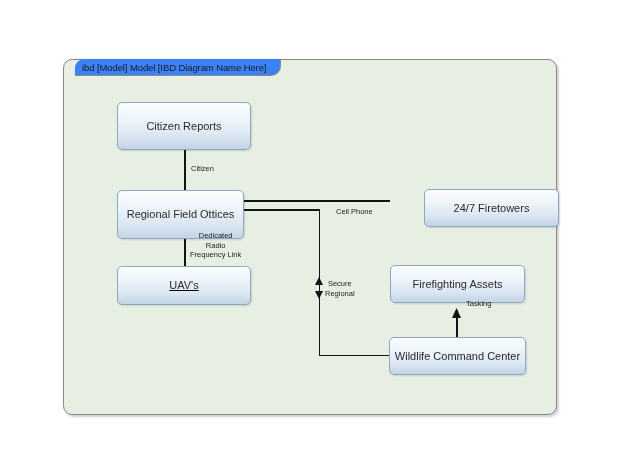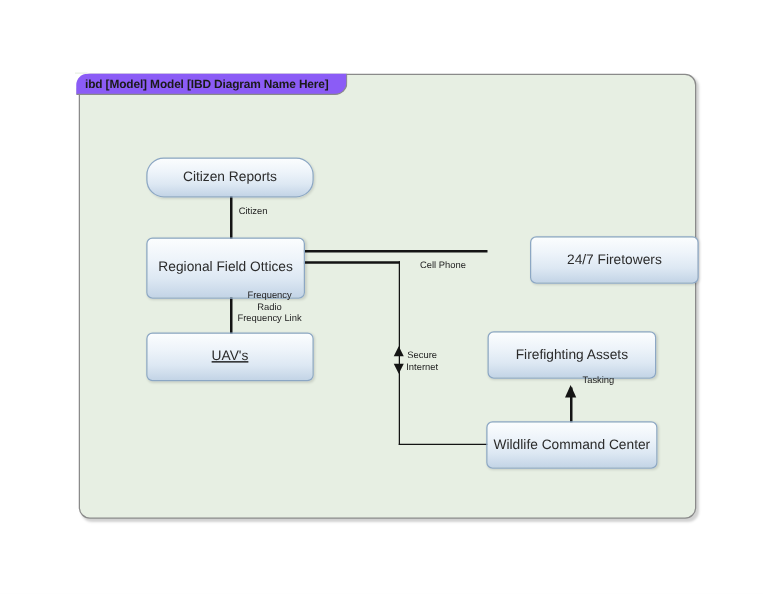--- a/index.html
+++ b/index.html
@@ -32,30 +32,30 @@
     height: 356px;
     border: 1px solid #8a8a8a;
     border-radius: 9px;
     background: #e7efe3;
     box-shadow: 2px 2px 2px rgba(0,0,0,0.18);
     box-sizing: border-box;
   }
 
   .frame-title {
     position: absolute;
-    left: 61px;
+    left: 75px;
     top: 59px;
     height: 17px;
     padding: 0 14px 0 7px;
     display: flex;
     align-items: center;
     font-size: 9.5px;
-    font-weight: bold;
+    font-weight: normal;
     color: #1a1a1a;
-    background: #8b5cf6;
+    background: #3b82f6;
     border: 1px solid #8a8a8a;
     border-top-left-radius: 9px;
     border-bottom-right-radius: 10px;
     border-top: none;
     border-left: none;
     box-sizing: border-box;
     white-space: nowrap;
     letter-spacing: -0.1px;
   }
   .frame-title::before {
@@ -140,33 +140,33 @@
 
   <svg class="arrow" style="left:451px; top:308px; width:11px; height:10px;" viewBox="0 0 11 10">
     <polygon points="5.5,0 10,10 1,10" fill="#141414"></polygon>
   </svg>
 
   <div class="edge-label" style="left:191px; top:164px;">Citizen</div>
 
   <div class="edge-label" style="left:336px; top:207px;">Cell Phone</div>
 
   <div class="edge-label center" style="left:190px; top:231px;">
-    <div>Frequency</div>
+    <div>Dedicated</div>
     <div>Radio</div>
     <div>Frequency Link</div>
   </div>
 
   <div class="edge-label center" style="left:325px; top:279px;">
     <div>Secure</div>
-    <div>Internet</div>
+    <div>Regional</div>
   </div>
 
   <div class="edge-label" style="left:466px; top:299px;text-align:center;">Tasking</div>
 
-  <div class="block" style="left:117px; top:126px; width:134px; height:32px;border-radius:14px;">
+  <div class="block" style="left:117px; top:102px; width:134px; height:48px;">
     <span class="block-label">Citizen Reports</span>
   </div>
 
   <div class="block" style="left:117px; top:190px; width:127px; height:49px;">
     <span class="block-label">Regional Field Ottices</span>
   </div>
 
   <div class="block" style="left:117px; top:266px; width:134px; height:39px;text-decoration:underline;">
     <span class="block-label">UAV's</span>
   </div>

